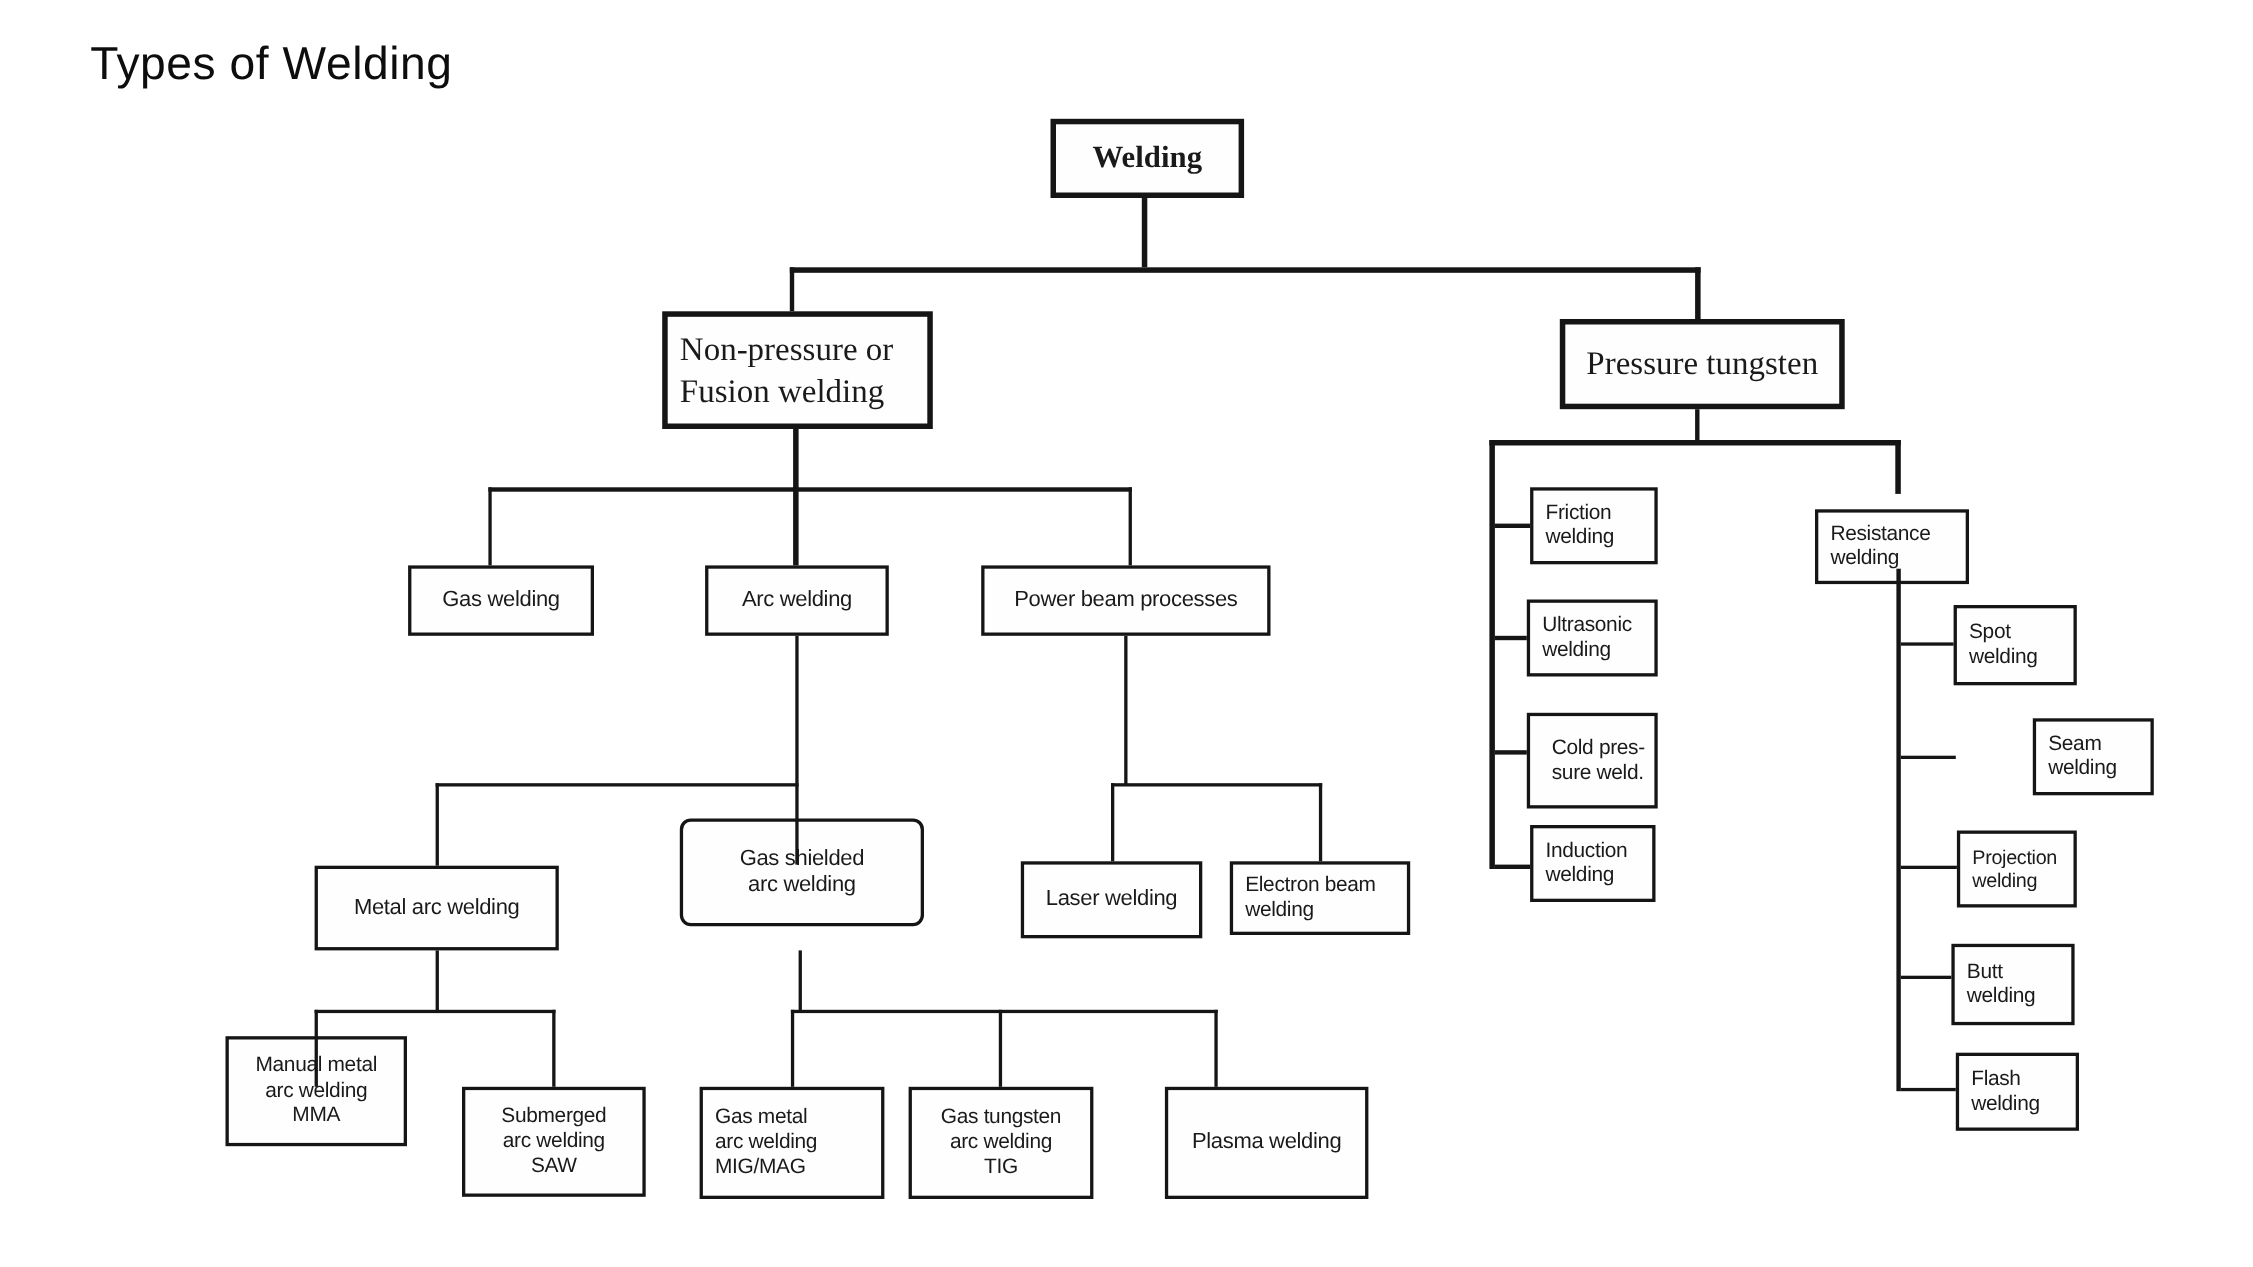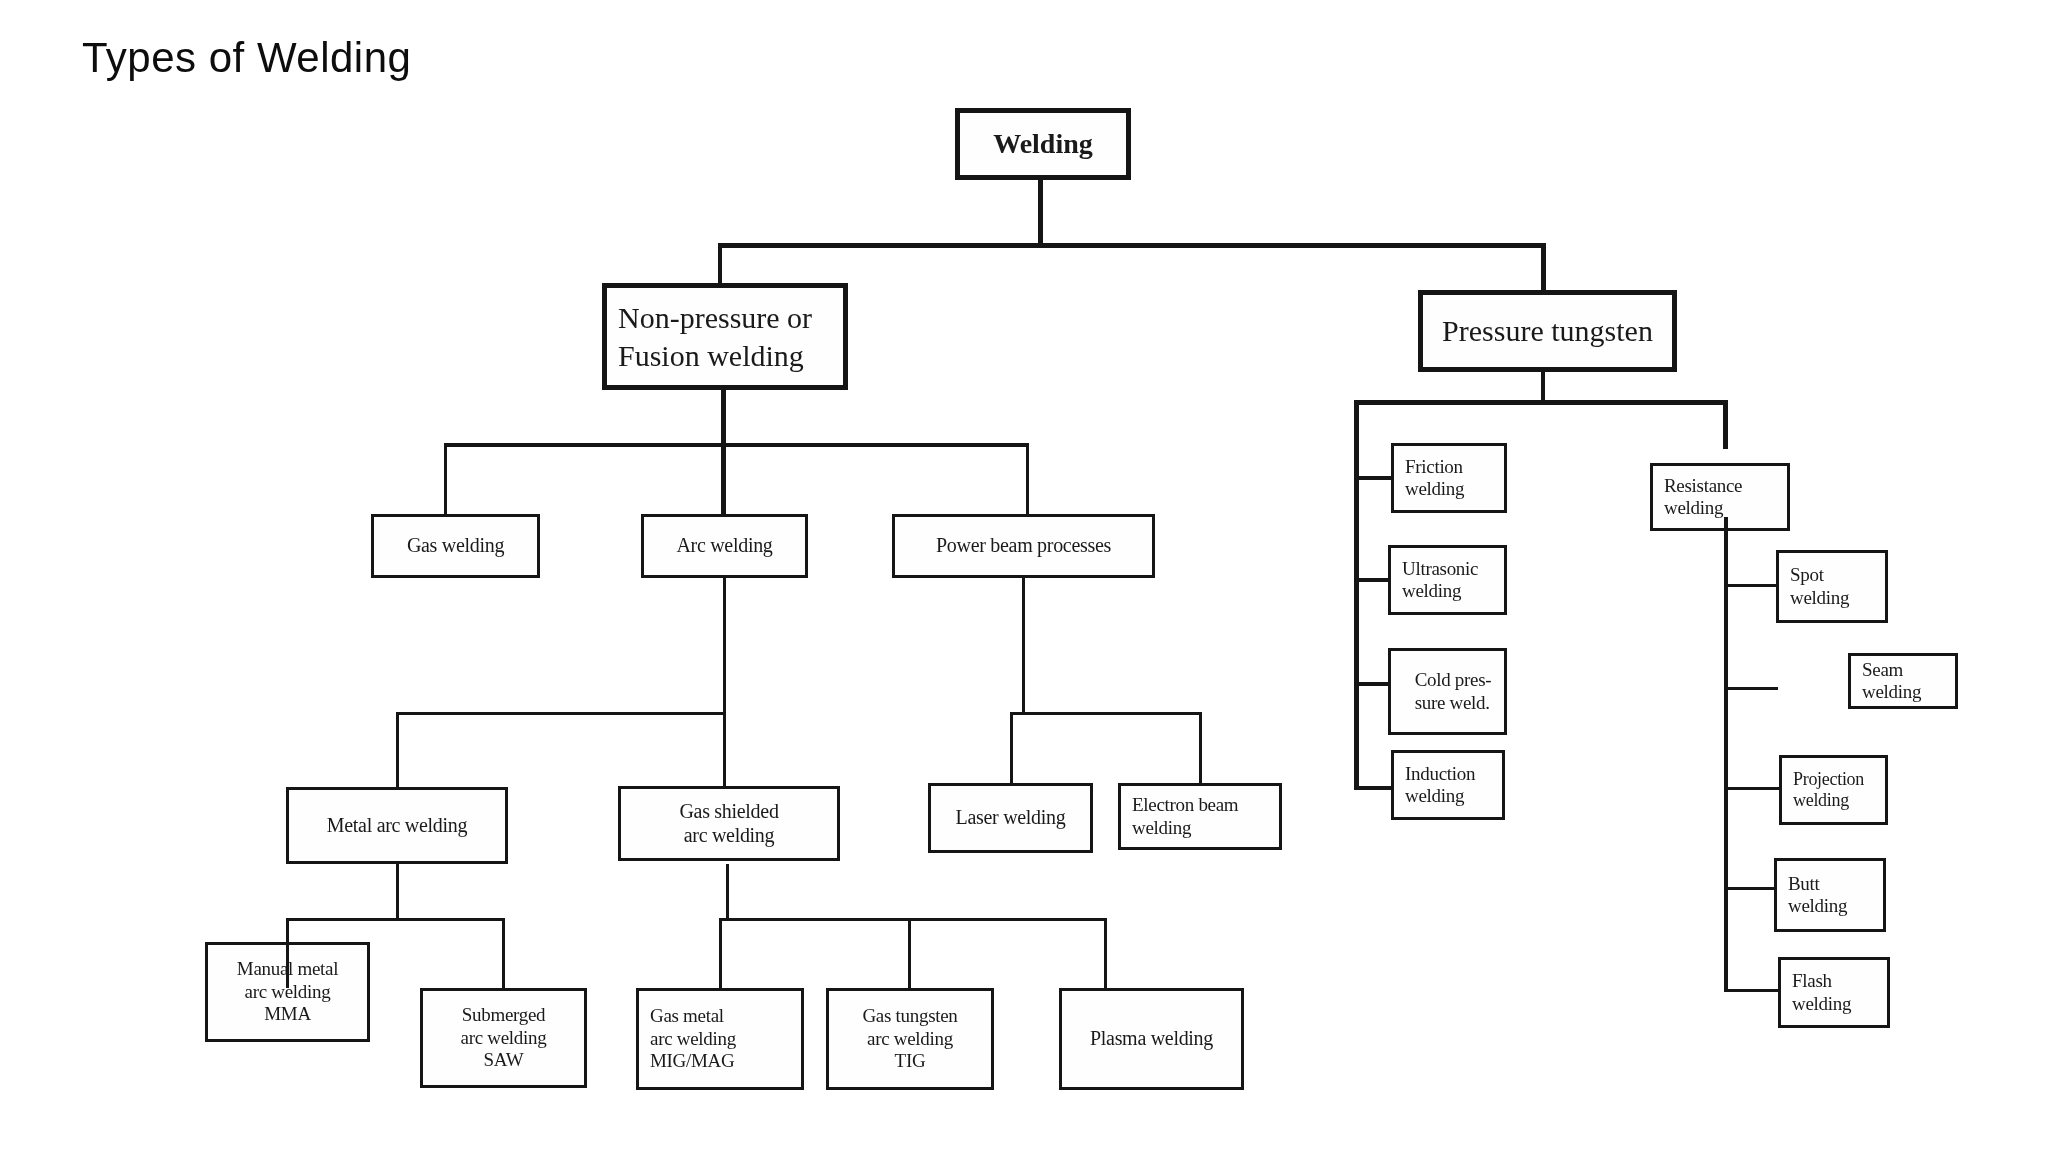--- a/index.html
+++ b/index.html
@@ -26,21 +26,21 @@
   
   .node {
     position: absolute;
     box-sizing: border-box;
     background: #fefefe;
     border: 3px solid #151515;
     display: flex;
     align-items: center;
     justify-content: center;
     text-align: center;
-    font-family: Liberation Serif, serif;
+    font-family: Liberation Sans, sans-serif;
     font-size: 20px;
     line-height: 1.18;
     color: #1a1a1a;
     letter-spacing: -0.3px;
   }
   .node .lbl { white-space: pre-line; }
   .b5 { border-width: 5px; }
   .serif {
     font-family: "Liberation Serif", serif;
     font-size: 30px;
@@ -87,21 +87,21 @@
     <div class="node" style="left:641px;top:514px;width:167px;height:64px;">
       <span class="lbl">Arc welding</span>
     </div>
     <div class="node" style="left:892px;top:514px;width:263px;height:64px;">
       <span class="lbl">Power beam processes</span>
     </div>
 
     <div class="node" style="left:286px;top:787px;width:222px;height:77px;">
       <span class="lbl">Metal arc welding</span>
     </div>
-    <div class="node" style="left:618px;top:786px;width:222px;height:75px;">
+    <div class="node" style="left:618px;top:744px;width:222px;height:98px;border-radius:10px;">
       <span class="lbl">Gas shielded
 arc welding</span>
     </div>
     <div class="node" style="left:928px;top:783px;width:165px;height:70px;">
       <span class="lbl">Laser welding</span>
     </div>
     <div class="node left fs19" style="left:1118px;top:783px;width:164px;height:67px;">
       <span class="lbl">Electron beam
 welding</span>
     </div>
@@ -148,21 +148,21 @@
     </div>
 
     <div class="node left fs19" style="left:1650px;top:449px;width:140px;height:68px;margin-top:14px;">
       <span class="lbl">Resistance
 welding</span>
     </div>
     <div class="node left fs19" style="left:1776px;top:550px;width:112px;height:73px;">
       <span class="lbl">Spot
 welding</span>
     </div>
-    <div class="node left fs19" style="left:1848px;top:653px;width:110px;height:56px;">
+    <div class="node left fs19" style="left:1848px;top:653px;width:110px;height:70px;">
       <span class="lbl">Seam
 welding</span>
     </div>
     <div class="node left" style="left:1779px;top:755px;width:109px;height:70px;font-size:18px;">
       <span class="lbl">Projection
 welding</span>
     </div>
     <div class="node left fs19" style="left:1774px;top:858px;width:112px;height:74px;">
       <span class="lbl">Butt
 welding</span>

